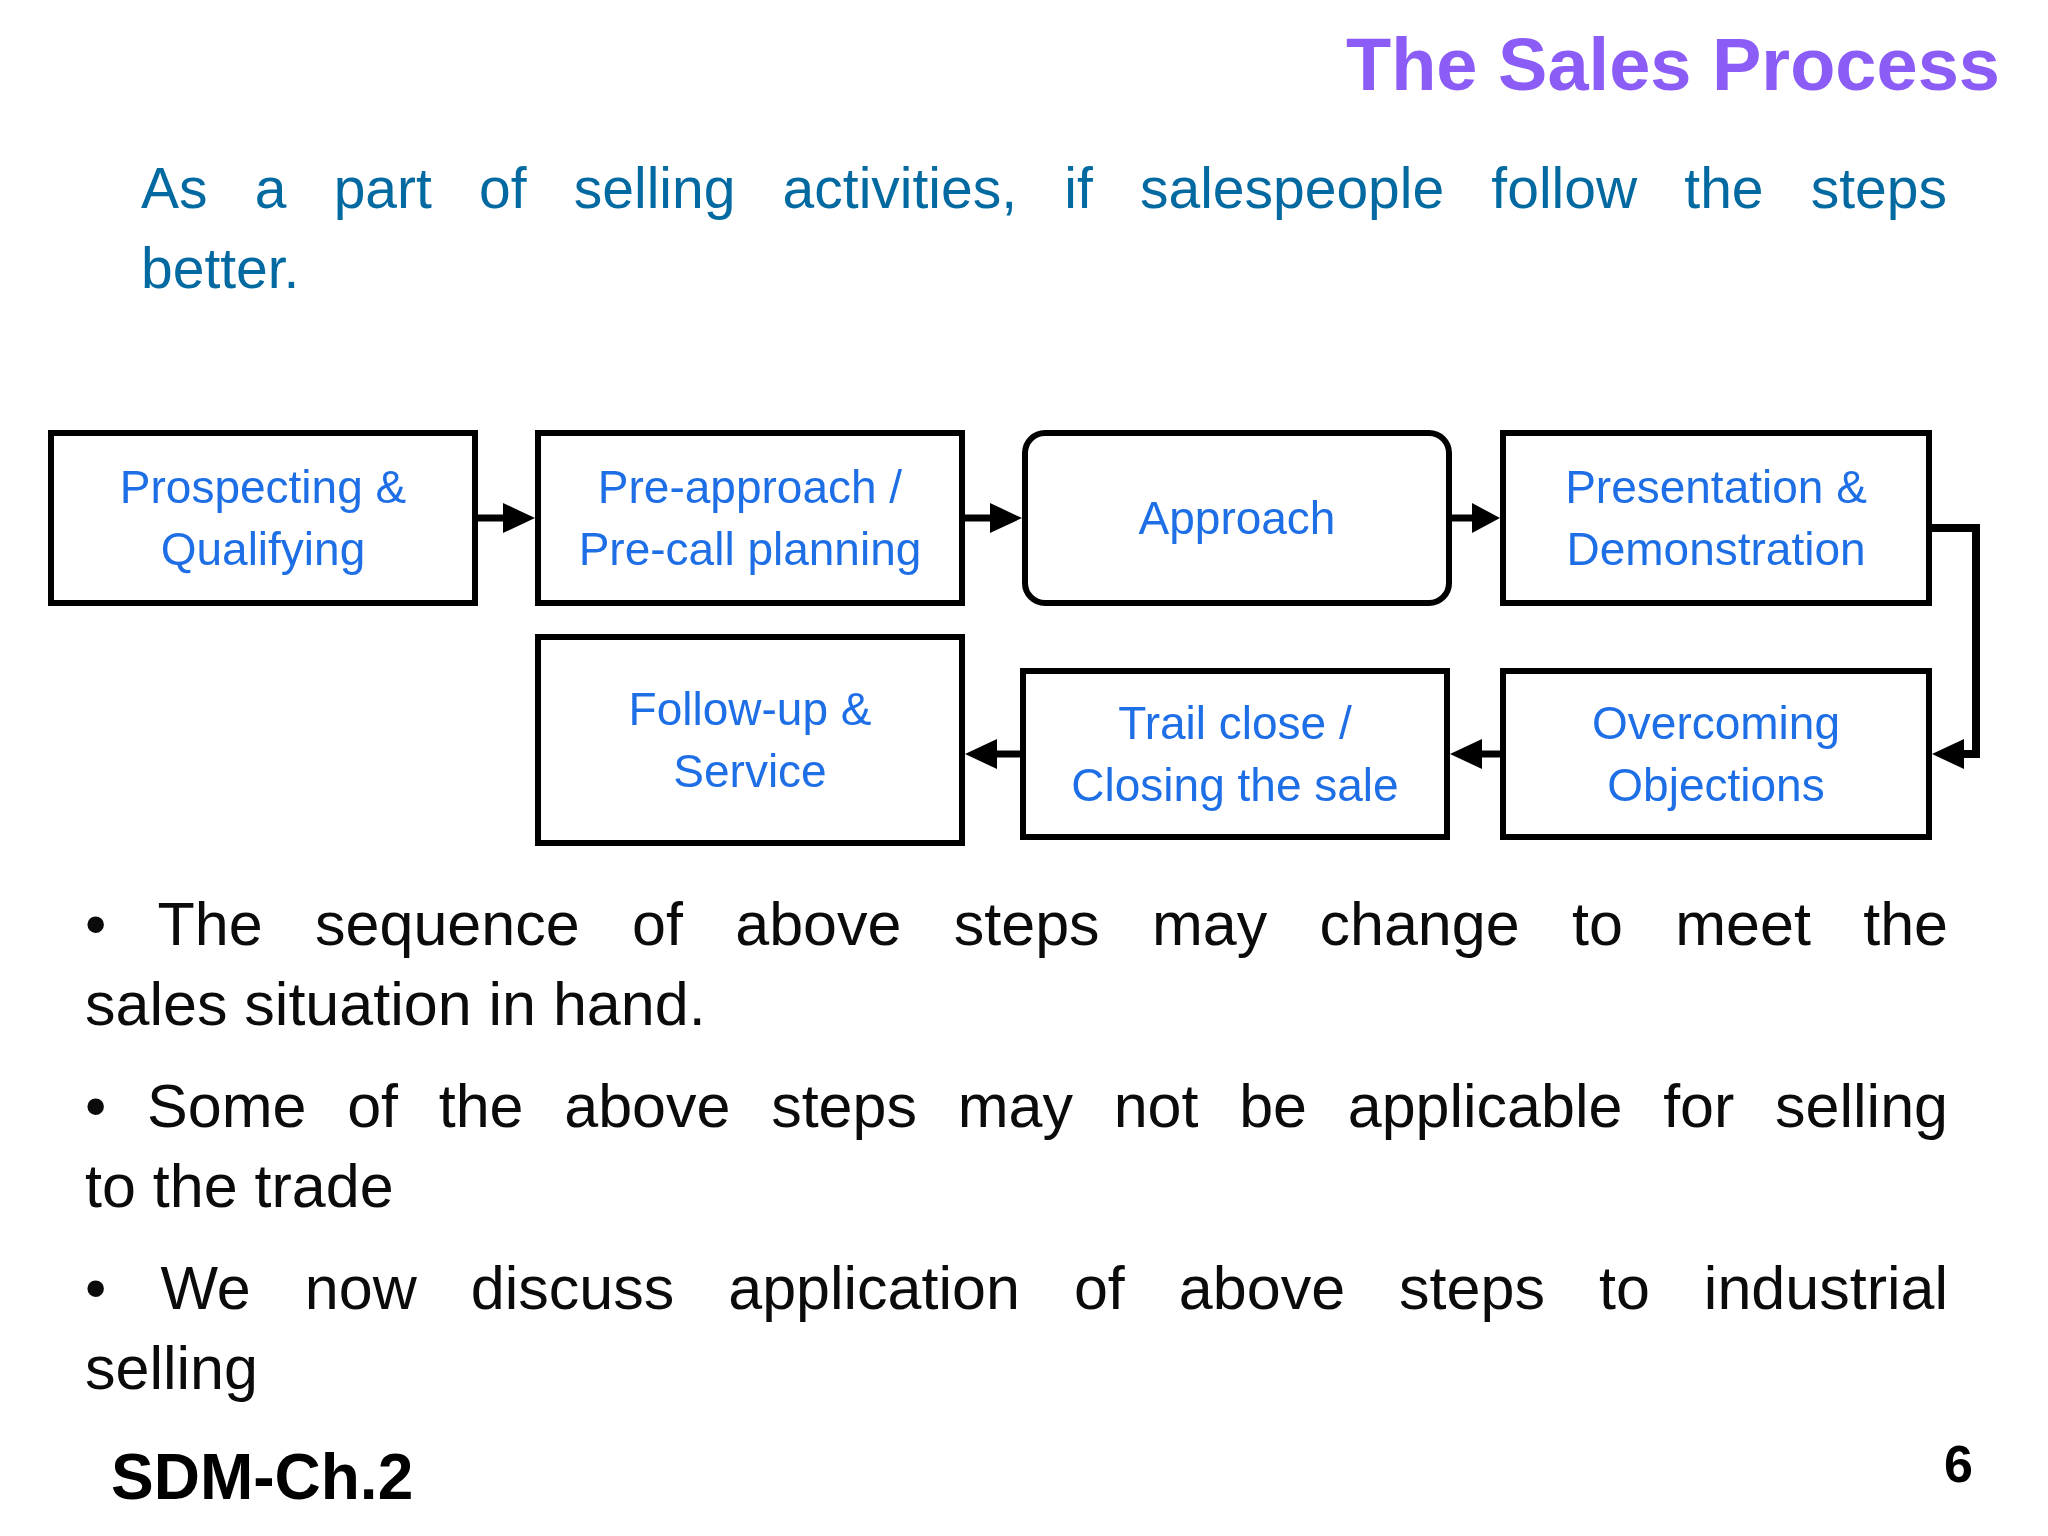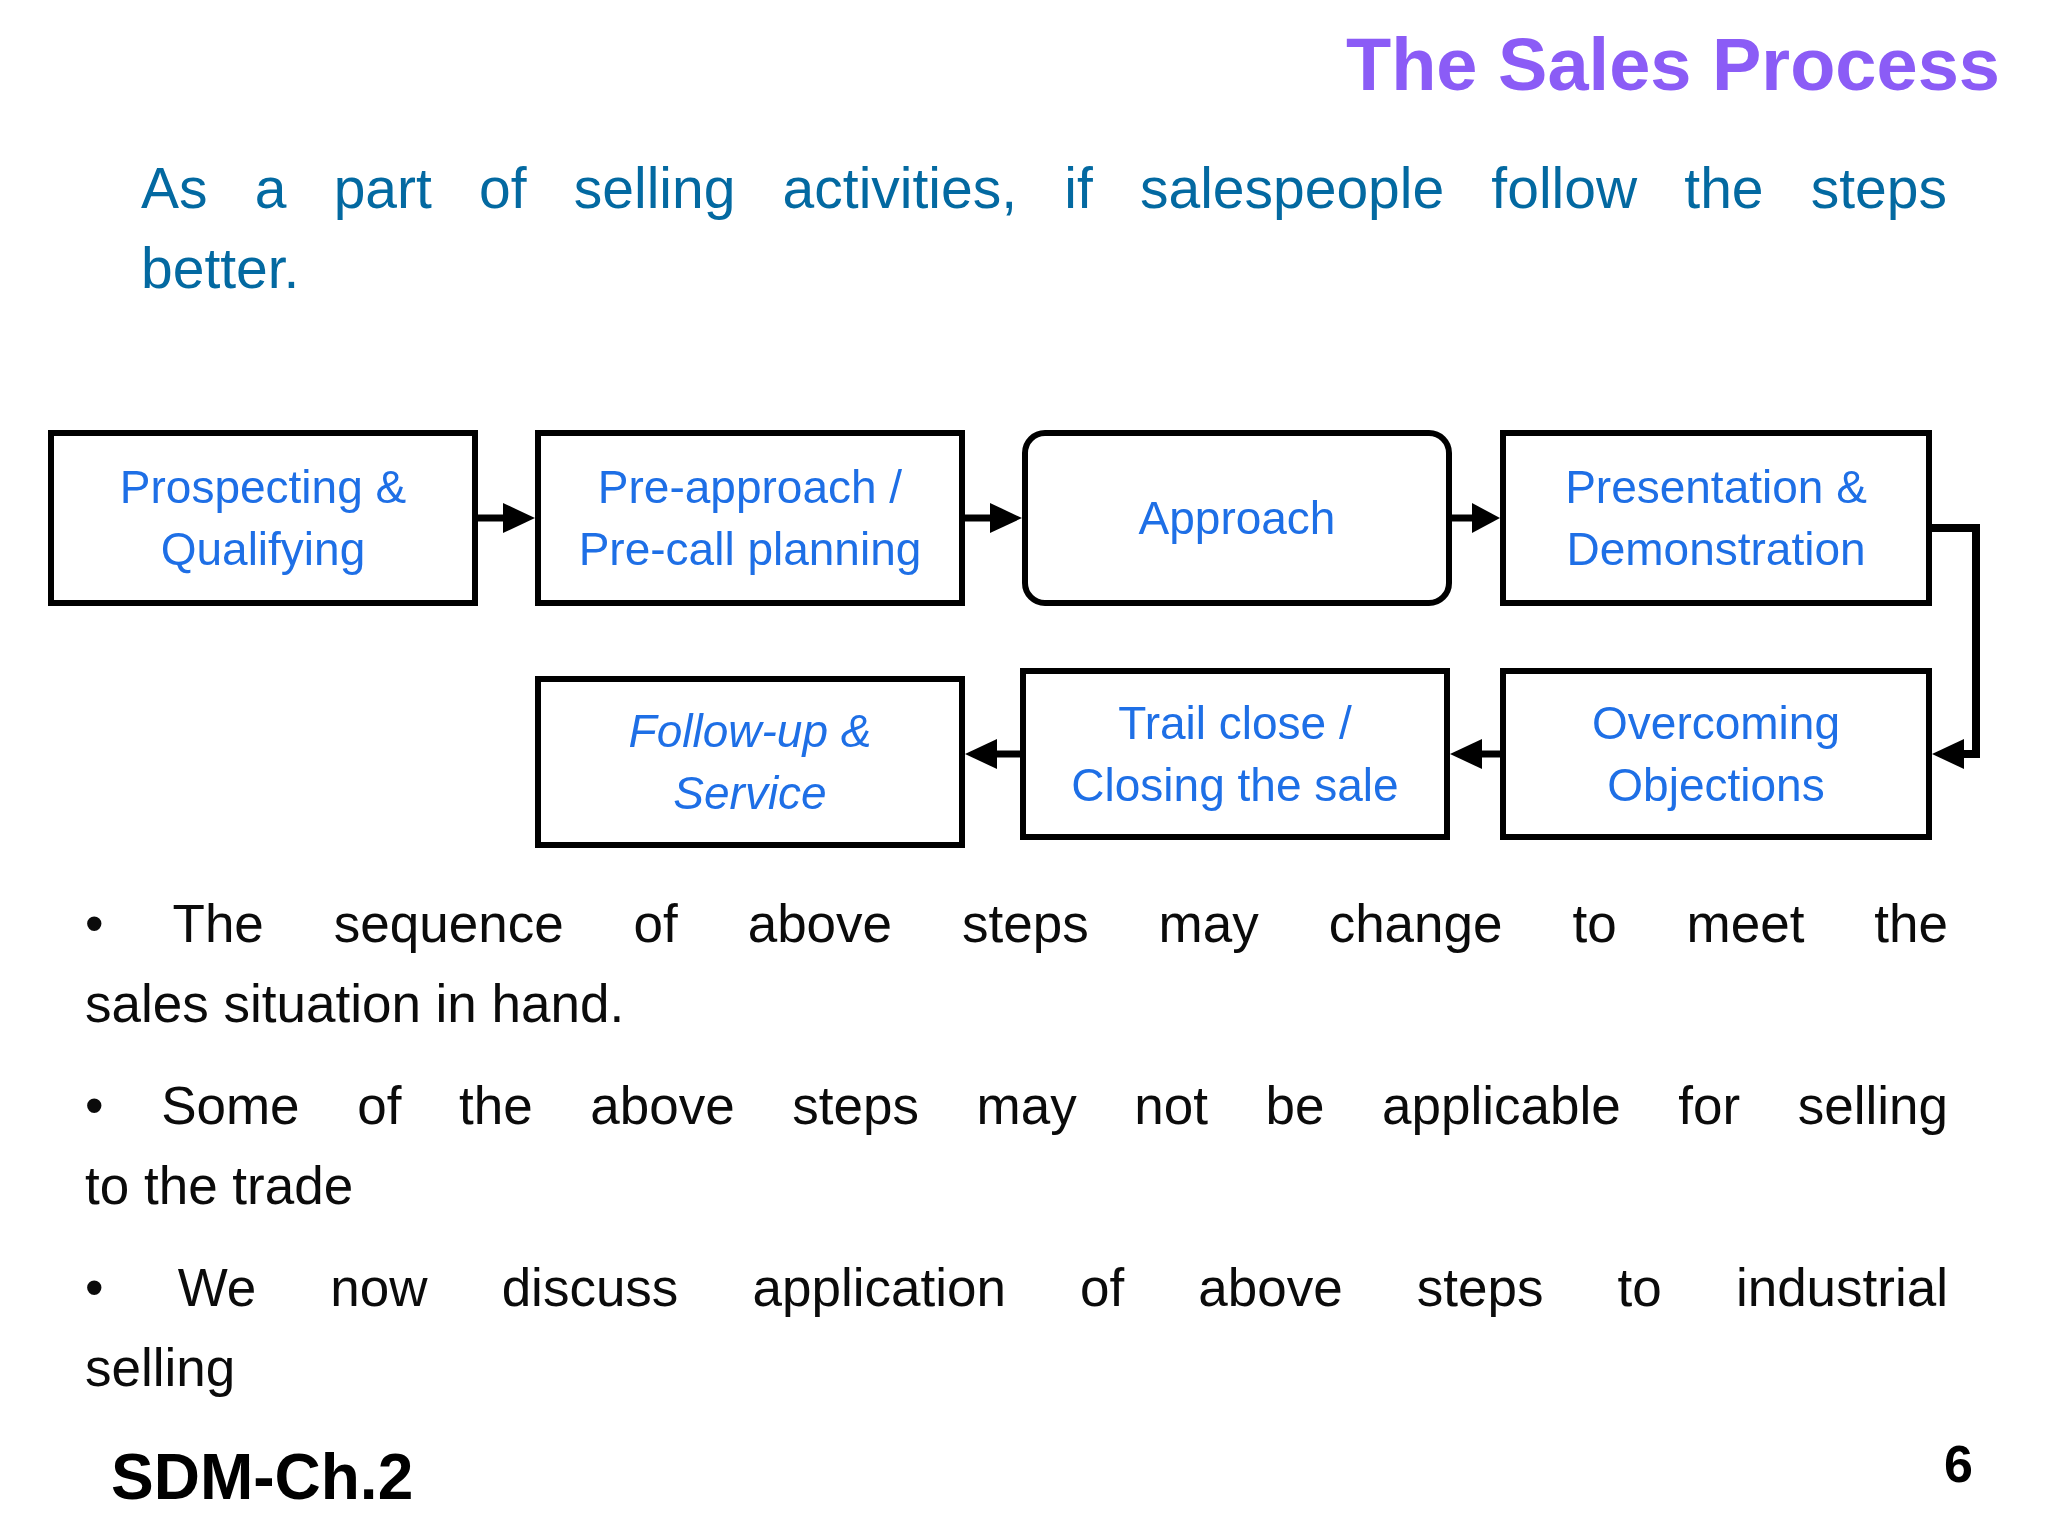--- a/index.html
+++ b/index.html
@@ -56,37 +56,37 @@
     text-align: center;
     white-space: pre-line;
     color: #1E6FE6;
     font-size: 46px;
     line-height: 62px;
   }
   .b1 { left:   48px; top: 430px; width: 430px; height: 176px; }
   .b2 { left:  535px; top: 430px; width: 430px; height: 176px; }
   .b3 { left: 1022px; top: 430px; width: 430px; height: 176px; border-radius: 23px; }
   .b4 { left: 1500px; top: 430px; width: 432px; height: 176px; }
-  .b5 { left:  535px; top: 676px; width: 430px; height: 172px; font-style: italic; }
+  .b5 { left:  535px; top: 634px; width: 430px; height: 212px; }
   .b6 { left: 1020px; top: 668px; width: 430px; height: 172px; }
   .b7 { left: 1500px; top: 668px; width: 432px; height: 172px; }
   .connectors {
     position: absolute;
     left: 0;
     top: 0;
     width: 2048px;
     height: 1536px;
     pointer-events: none;
   }
   .bullets {
     position: absolute;
     left: 85px;
     top: 884px;
     width: 1863px;
-    font-size: 53px;
+    font-size: 61px;
     line-height: 80px;
     color: #0b0b0b;
   }
   .bullet { margin: 0 0 22px 0; }
   .footer-left {
     position: absolute;
     left: 75px;
     top: 1440px;
     font-size: 64px;
     font-weight: bold;

